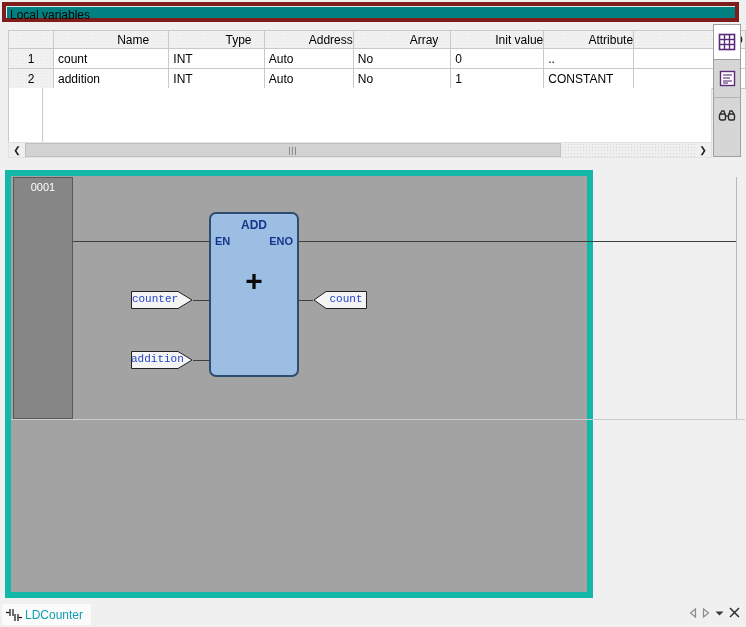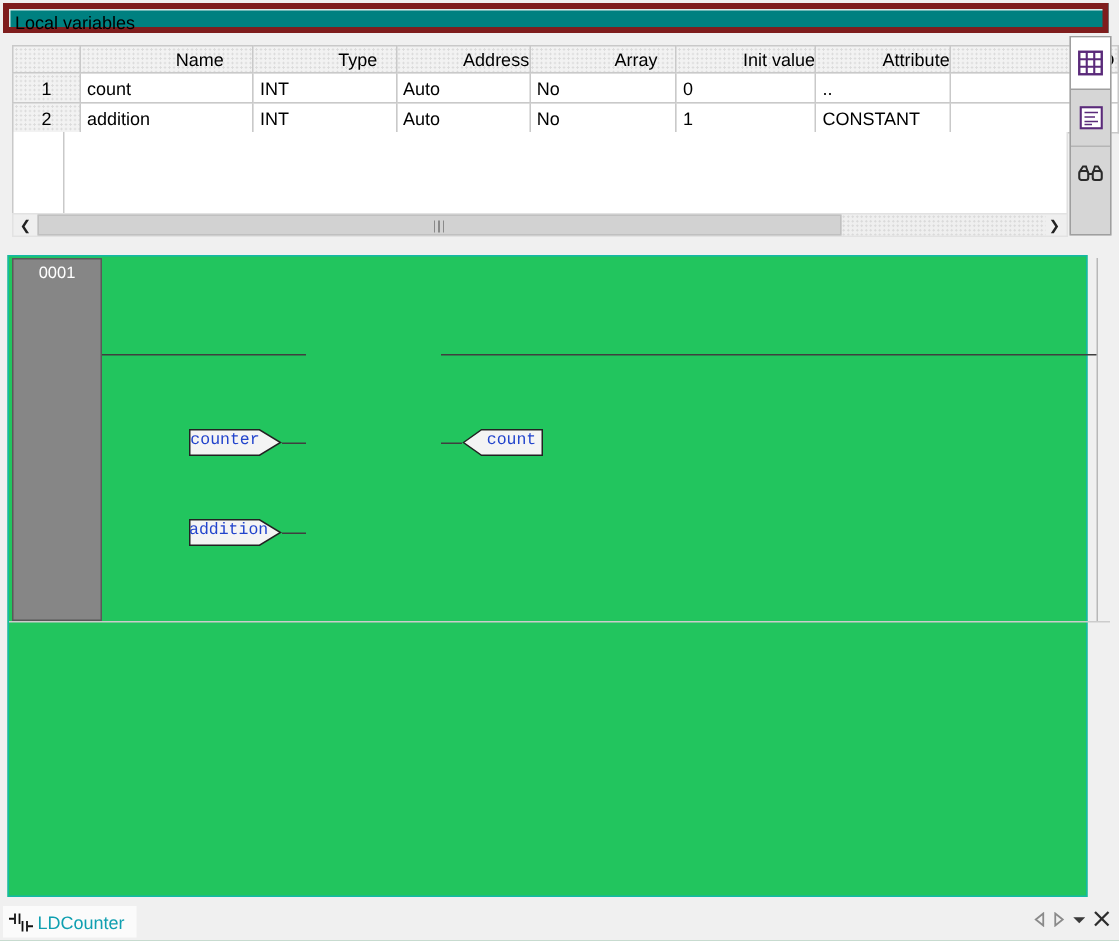--- a/index.html
+++ b/index.html
@@ -44,22 +44,22 @@
 
   
   .sidestrip { position:absolute; left:713px; top:24px; width:28px; height:133px;
                background:#d6d6d6; border:1px solid #9f9f9f; }
   .side-tab { width:100%; display:flex; align-items:center; justify-content:center; }
   .side-tab.active { background:#fff; border-bottom:1px solid #9f9f9f; height:35px; }
   .side-tab.t2 { height:38px; border-bottom:1px solid #b5b5b5; }
   .side-tab.t3 { height:36px; }
 
   
-  .ladder { position:absolute; left:5px; top:170px; width:720px; height:428px;
-            background:#22c55e; border:1px solid #14b8a6; }
+  .ladder { position:absolute; left:5px; top:170px; width:588px; height:428px;
+            background:#a3a3a3; border:6px solid #14b8a6; }
   .rung-margin { position:absolute; left:2px; top:1px; width:60px; height:242px;
             background:#868686; border:1px solid #595959; color:#fff; font-size:11px;
             text-align:center; padding-top:3px; }
   .rung-sep { position:absolute; left:0; top:243px; width:734px; height:1px; background:#cccccc; }
   .rung-rightline { position:absolute; left:725px; top:1px; width:1px; height:242px; background:#b8b8b8; }
   .rail { position:absolute; height:1px; background:#3f3f3f; }
 
   .addblock { position:absolute; left:198px; top:36px; width:90px; height:165px;
               background:#9cbee2; border:2px solid #2e4d6e; border-radius:7px; }
   .addblock .blk-title { position:absolute; left:0; right:0; top:4px; text-align:center;
@@ -175,20 +175,26 @@
   </div>
   <div class="rung-sep"></div>
   <div class="rung-rightline"></div>
 
   <div class="rail" style="left:62px; top:65px; width:136px;"></div>
   <div class="rail" style="left:288px; top:65px; width:437px;"></div>
   <div class="rail" style="left:182px; top:124px; width:16px;"></div>
   <div class="rail" style="left:182px; top:184px; width:16px;"></div>
   <div class="rail" style="left:288px; top:124px; width:14px;"></div>
 
+  <div class="addblock">
+    <div class="blk-title">ADD</div>
+    <div class="pin-en">EN</div>
+    <div class="pin-eno">ENO</div>
+    <div class="operator">+</div>
+  </div>
 
   <div class="tag in" style="left:120px; top:115px; width:62px;">
     <svg width="62" height="18" viewBox="0 0 62 18">
       <polygon points="0.5,0.5 47,0.5 61,9 47,17.5 0.5,17.5" fill="#f4f4f4" stroke="#222" stroke-width="1"></polygon>
     </svg>
     <span class="tag-label">counter</span>
   </div>
 
   <div class="tag in" style="left:120px; top:175px; width:62px;">
     <svg width="62" height="18" viewBox="0 0 62 18">

